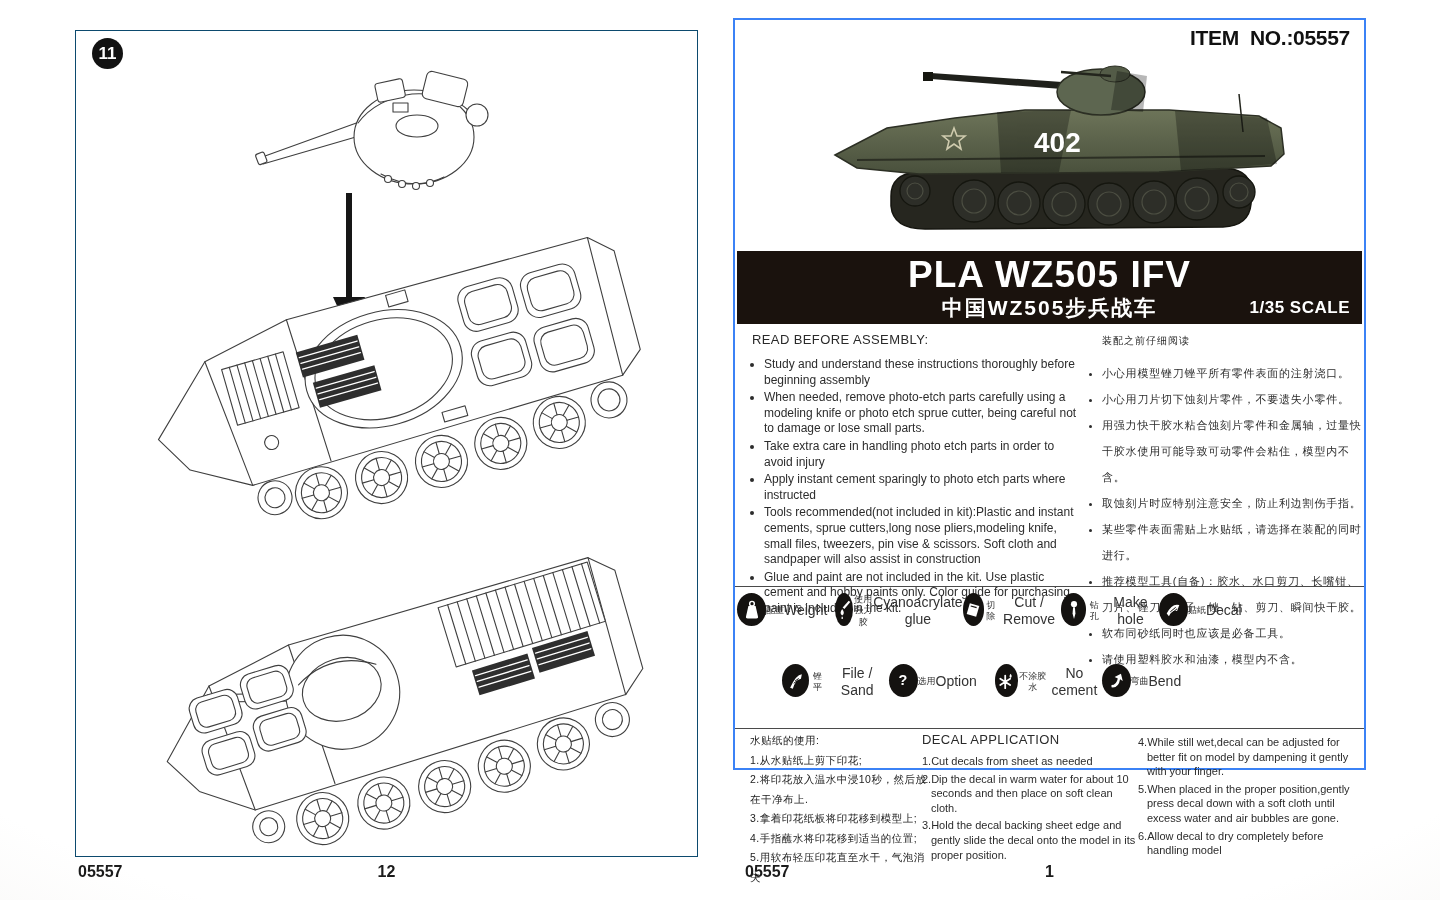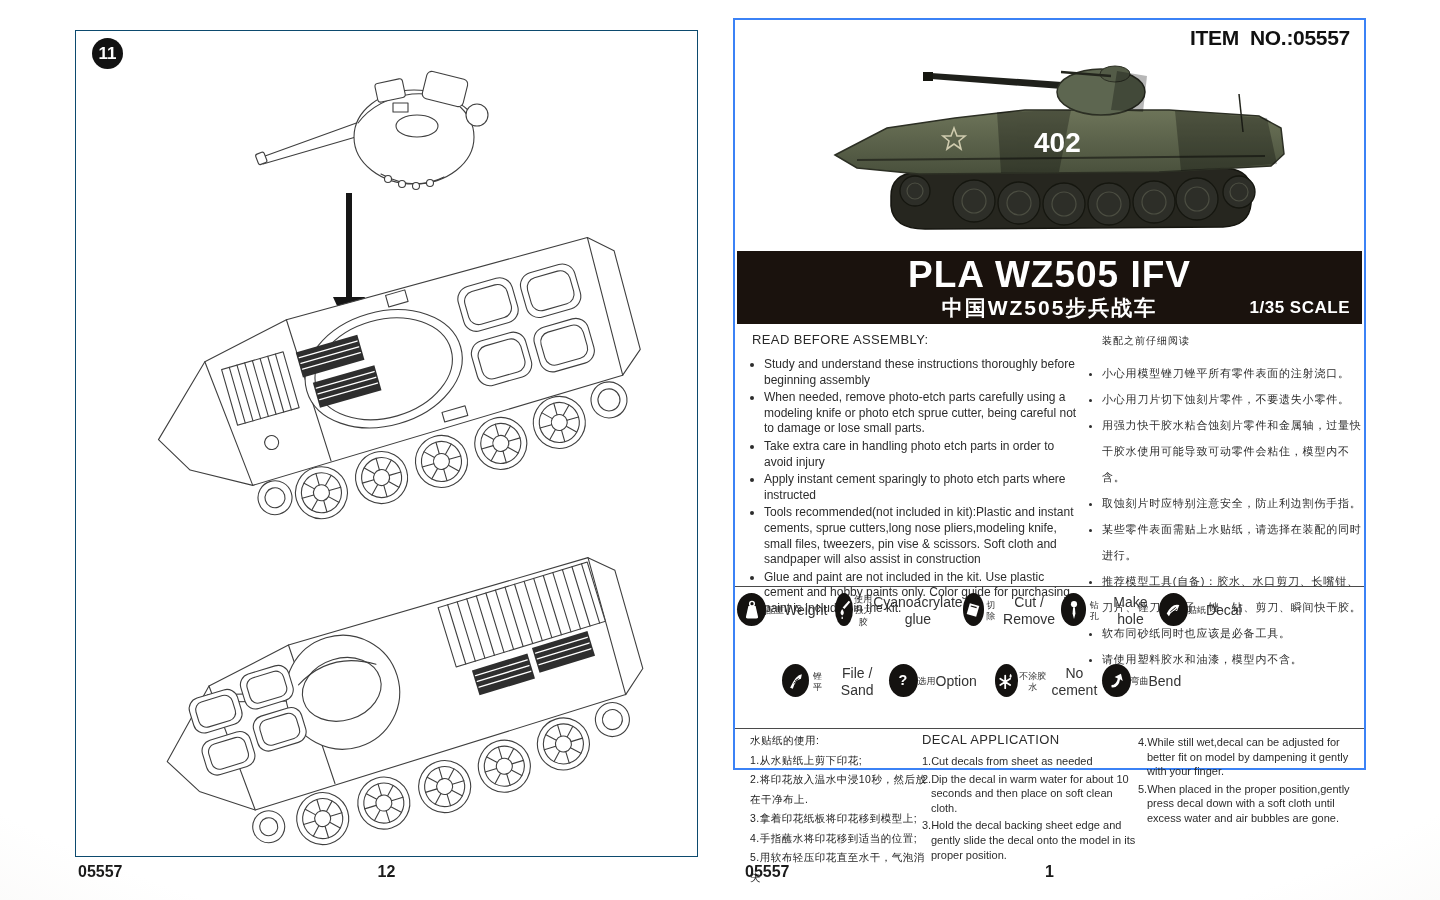--- a/index.html
+++ b/index.html
@@ -381,19 +381,20 @@
   <div id="dc-en1">
     <div class="dc-heading">DECAL APPLICATION</div>
     <div class="dc-step">1.Cut decals from sheet as needed</div>
     <div class="dc-step">2.Dip the decal in warm water for about 10 seconds and then place on soft clean cloth.</div>
     <div class="dc-step">3.Hold the decal backing sheet edge and gently slide the decal onto the model in its proper position.</div>
   </div>
 
   <div id="dc-en2">
     <div class="dc-step">4.While still wet,decal can be adjusted for better fit on model by dampening it gently with your finger.</div>
     <div class="dc-step">5.When placed in the proper position,gently press decal down with a soft cloth until excess water and air bubbles are gone.</div>
+    <div class="dc-step">6.Allow decal to dry completely before handling model</div>
   </div>
 </div>
 
 <div class="footer-text" id="lp-code">05557</div>
 <div class="footer-text" id="lp-page">12</div>
 <div class="footer-text" id="rp-code">05557</div>
 <div class="footer-text" id="rp-page">1</div>
 
 </body></html>

